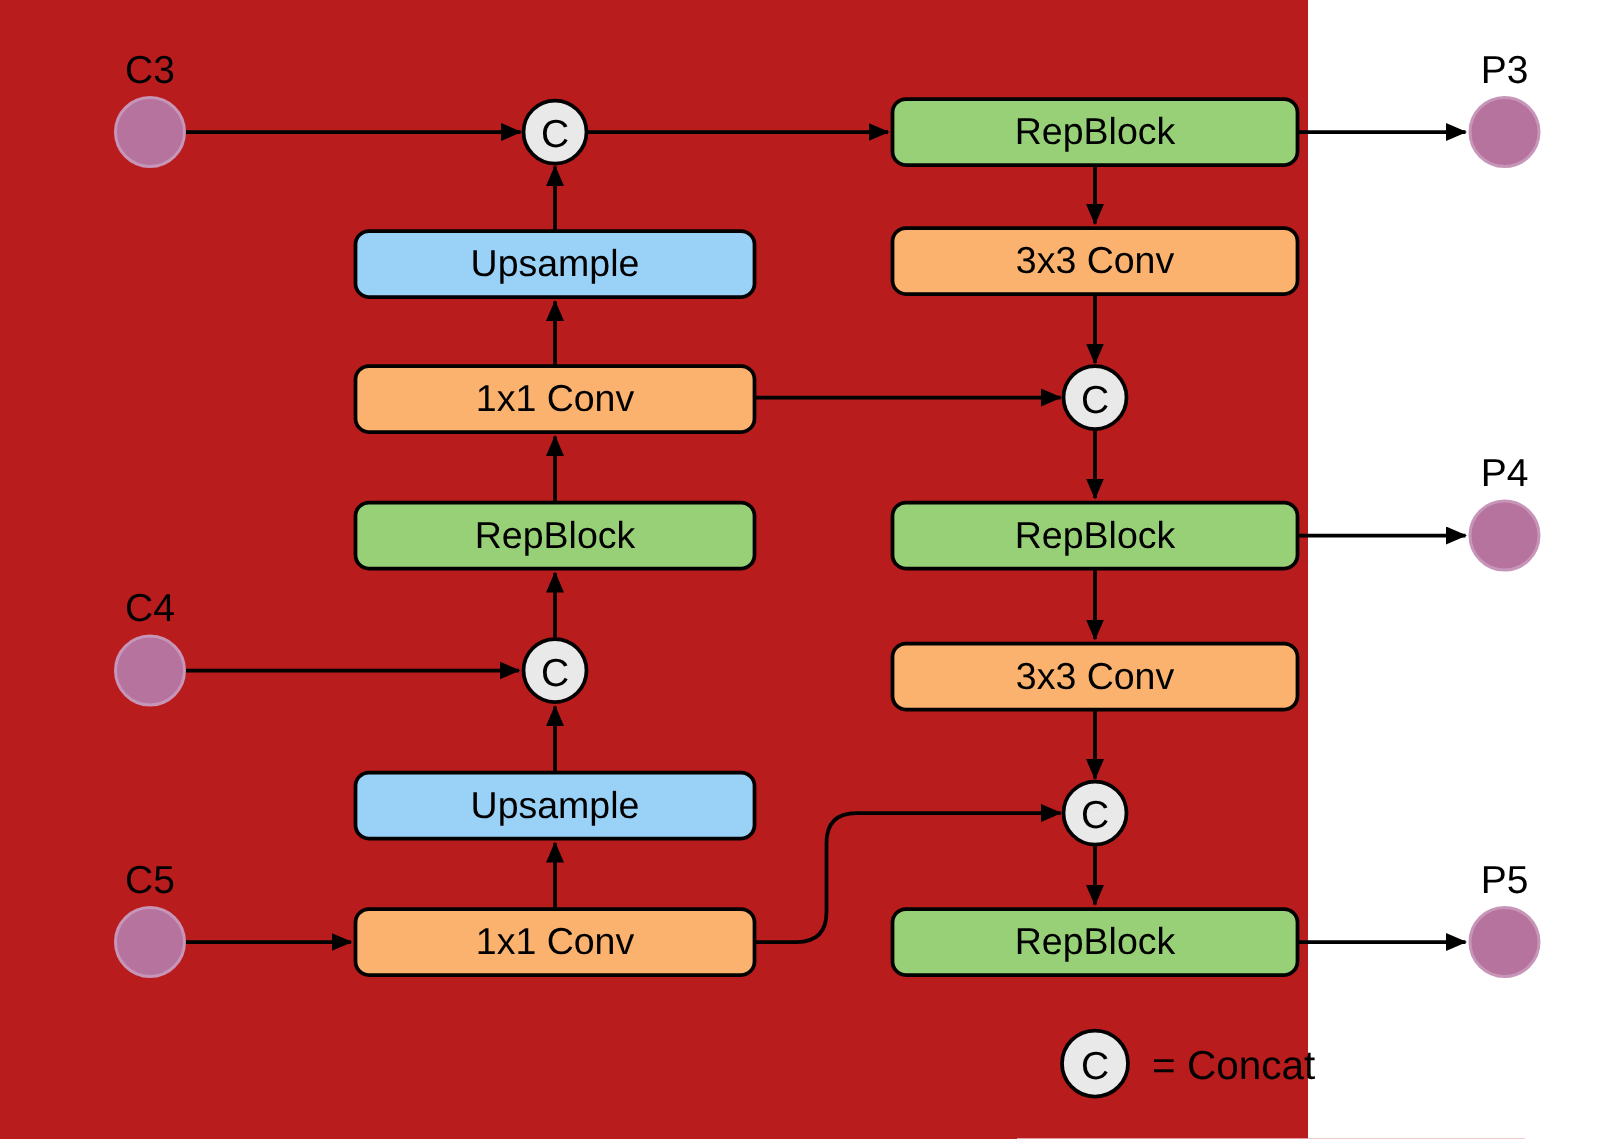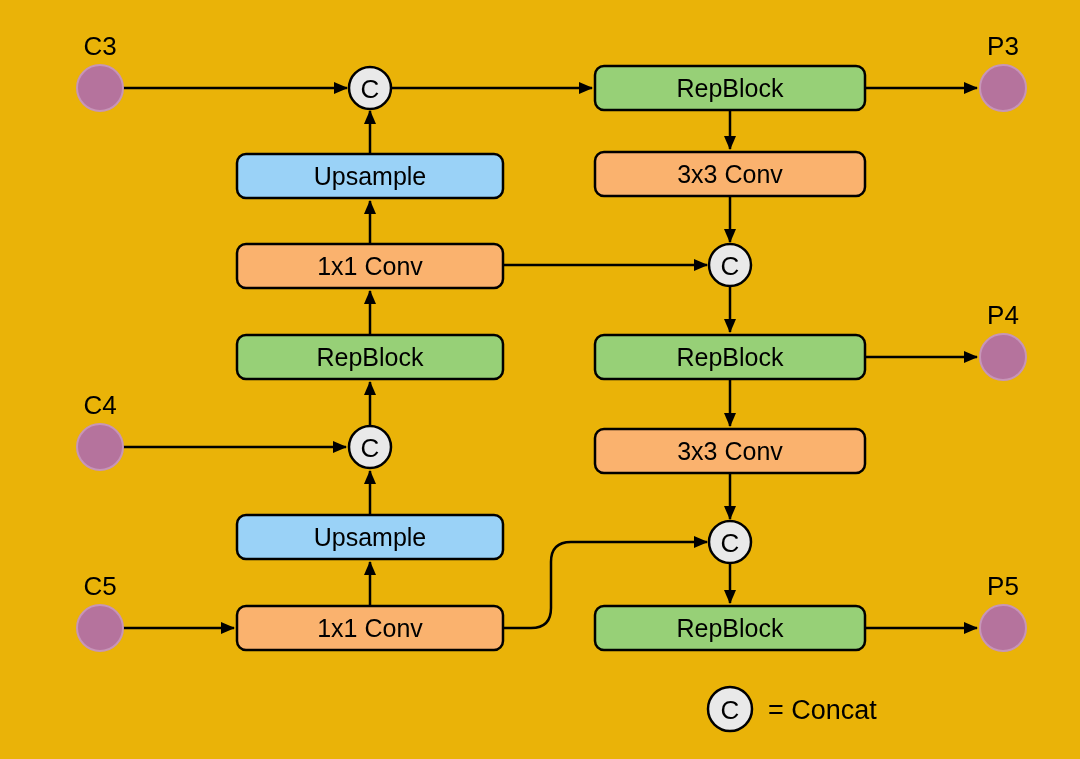--- a/index.html
+++ b/index.html
@@ -6,23 +6,23 @@
     margin: 0;
     padding: 0;
     background: #ffffff;
     width: 1080px;
     height: 759px;
     overflow: hidden;
     font-family: "Liberation Sans", sans-serif;
   }
   .canvas-wrap {
     position: relative;
-    width: 1080px;
+    width: 872px;
     height: 759px;
-    background: #eab308;
+    background: #b91c1c;
   }
   svg text {
     font-family: "Liberation Sans", sans-serif;
     fill: #000000;
   }
   .block-label {
     font-size: 25px;
     font-weight: 400;
   }
   .io-label {

